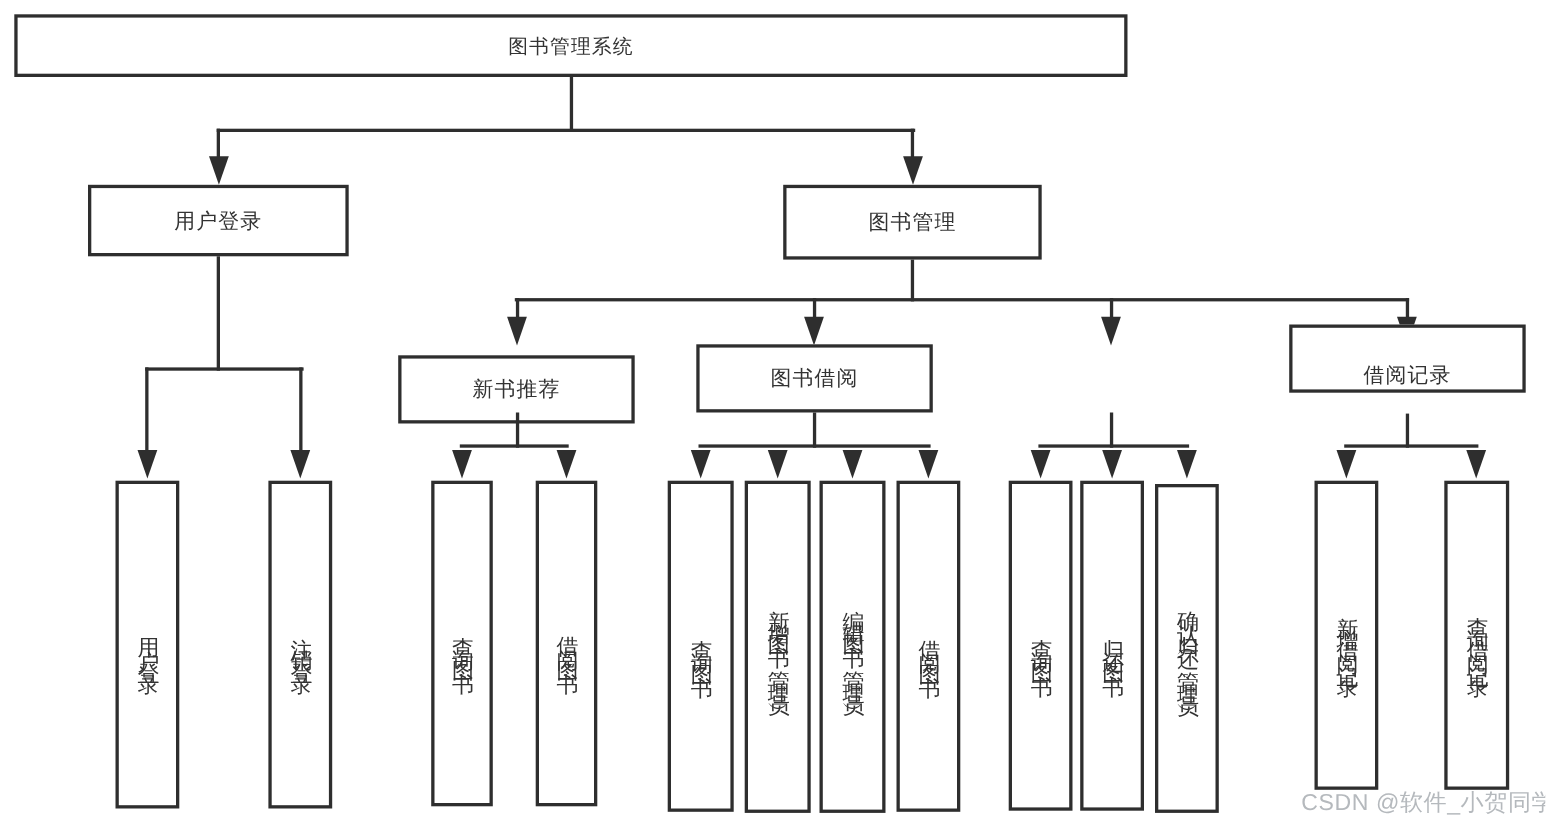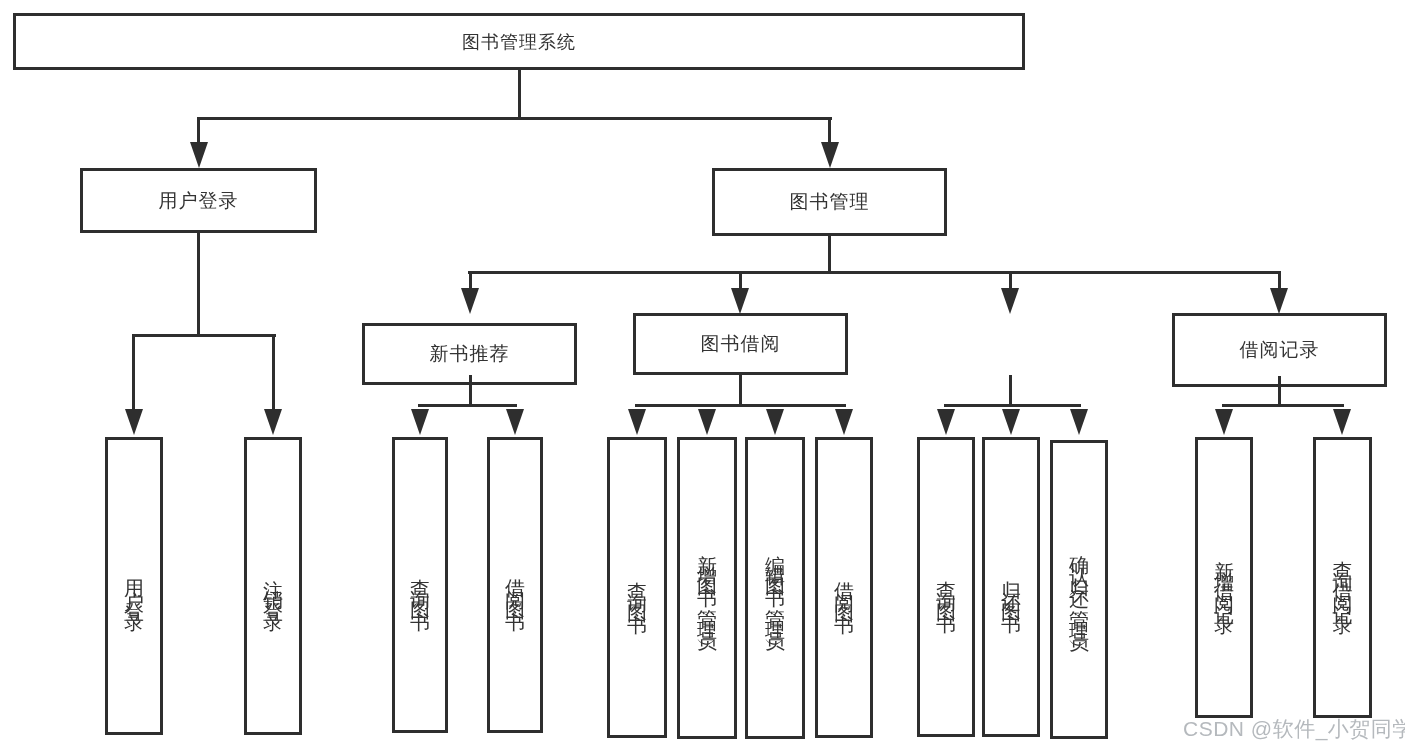--- a/index.html
+++ b/index.html
@@ -68,21 +68,21 @@
   <div class="arrow" style="left:1001px;top:288px;"></div>
   <div class="line" style="left:1278px;top:271px;width:3px;height:20px;"></div>
   <div class="arrow" style="left:1270px;top:288px;"></div>
 
   <div class="box hbox" style="left:362px;top:313px;width:215px;height:62px;margin-top:10px;">
     <span>新书推荐</span>
   </div>
   <div class="box hbox" style="left:633px;top:313px;width:215px;height:62px;">
     <span>图书借阅</span>
   </div>
-  <div class="box hbox" style="left:1172px;top:313px;width:215px;height:74px;">
+  <div class="box hbox" style="left:1172px;top:295px;width:215px;height:62px;align-items:flex-end;">
     <span>借阅记录</span>
   </div>
 
   <div class="line" style="left:469px;top:375px;width:3px;height:32px;"></div>
   <div class="line" style="left:418px;top:404px;width:99px;height:3px;"></div>
   <div class="arrow" style="left:411px;top:409px;"></div>
   <div class="arrow" style="left:506px;top:409px;"></div>
 
   <div class="line" style="left:739px;top:375px;width:3px;height:32px;"></div>
   <div class="line" style="left:635px;top:404px;width:211px;height:3px;"></div>

